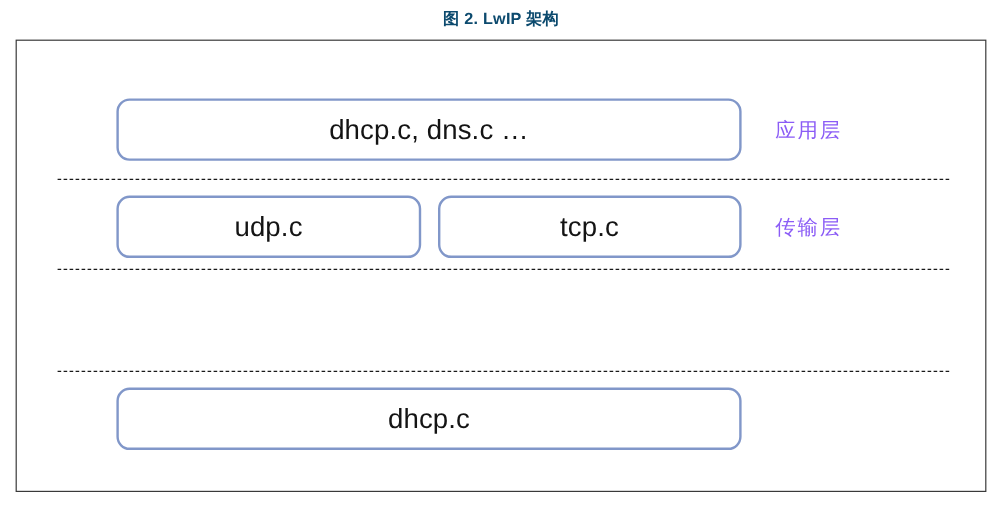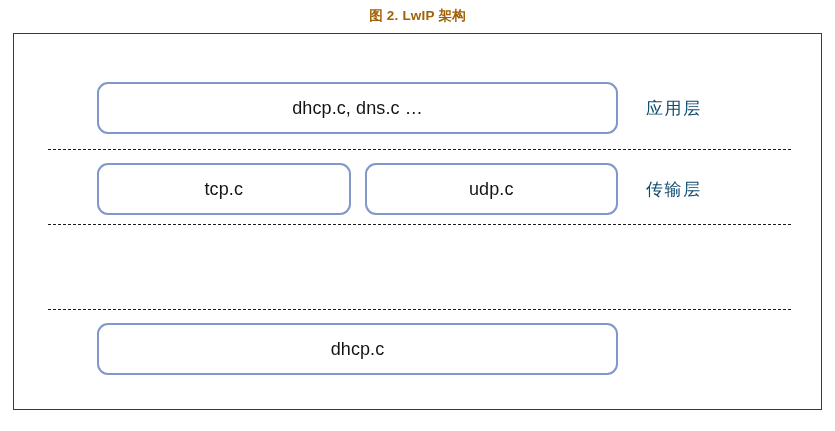--- a/index.html
+++ b/index.html
@@ -17,21 +17,21 @@
 
   
   #figure-caption {
     position: absolute;
     left: 0;
     top: 7px;
     width: 835px;
     text-align: center;
     font-size: 13.5px;
     font-weight: bold;
-    color: #a16207;
+    color: #0c4a6e;
     letter-spacing: 0.2px;
     white-space: nowrap;
   }
 
   
   #diagram-frame {
     position: absolute;
     left: 13px;
     top: 33px;
     width: 809px;
@@ -69,37 +69,37 @@
     height: 52px;
     box-sizing: border-box;
     border: 2px solid #8197c9;
     border-radius: 11px;
     background: #ffffff;
     display: flex;
     align-items: center;
     justify-content: center;
   }
   .module-box .module-label {
-    font-size: 18px;
+    font-size: 23px;
     color: #141414;
     line-height: 1;
     letter-spacing: 0.1px;
     white-space: nowrap;
   }
 
   
   .layer-name {
     position: absolute;
     left: 632px;
     top: 0;
     height: 52px;
     display: flex;
     align-items: center;
     font-size: 17px;
-    color: #0c4a6e;
+    color: #8b5cf6;
     letter-spacing: 1.6px;
     white-space: nowrap;
   }
 
   
   .layer-divider {
     position: absolute;
     left: 34px;
     width: 743px;
     height: 0;
@@ -123,24 +123,24 @@
       </div>
     </div>
     <div class="layer-name">应用层</div>
   </div>
 
   <div class="layer-divider d0"></div>
 
   <div class="layer-row r1">
     <div class="module-boxes">
       <div class="module-box">
-        <span class="module-label">tcp.c</span>
+        <span class="module-label">udp.c</span>
       </div>
       <div class="module-box">
-        <span class="module-label">udp.c</span>
+        <span class="module-label">tcp.c</span>
       </div>
     </div>
     <div class="layer-name">传输层</div>
   </div>
 
   <div class="layer-divider d1"></div>
 
 
   <div class="layer-divider d2"></div>
 

